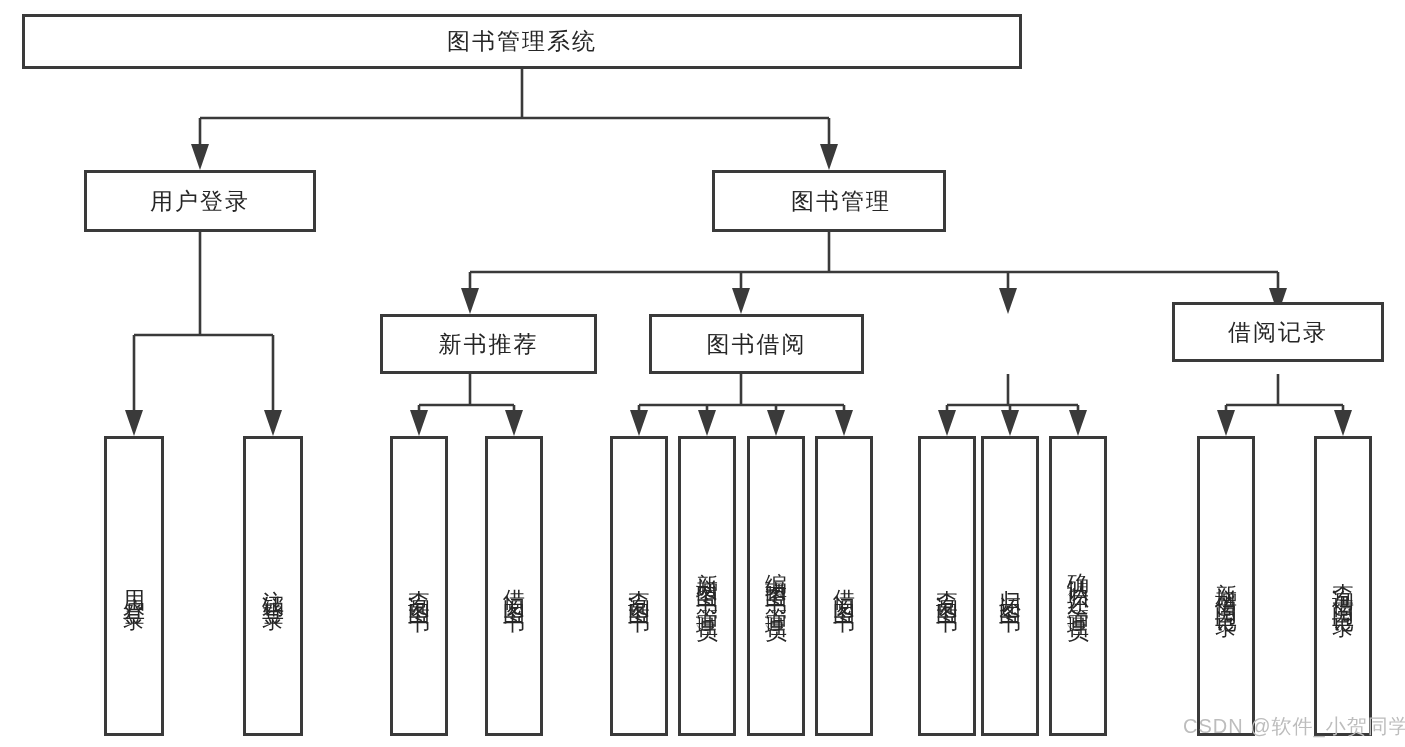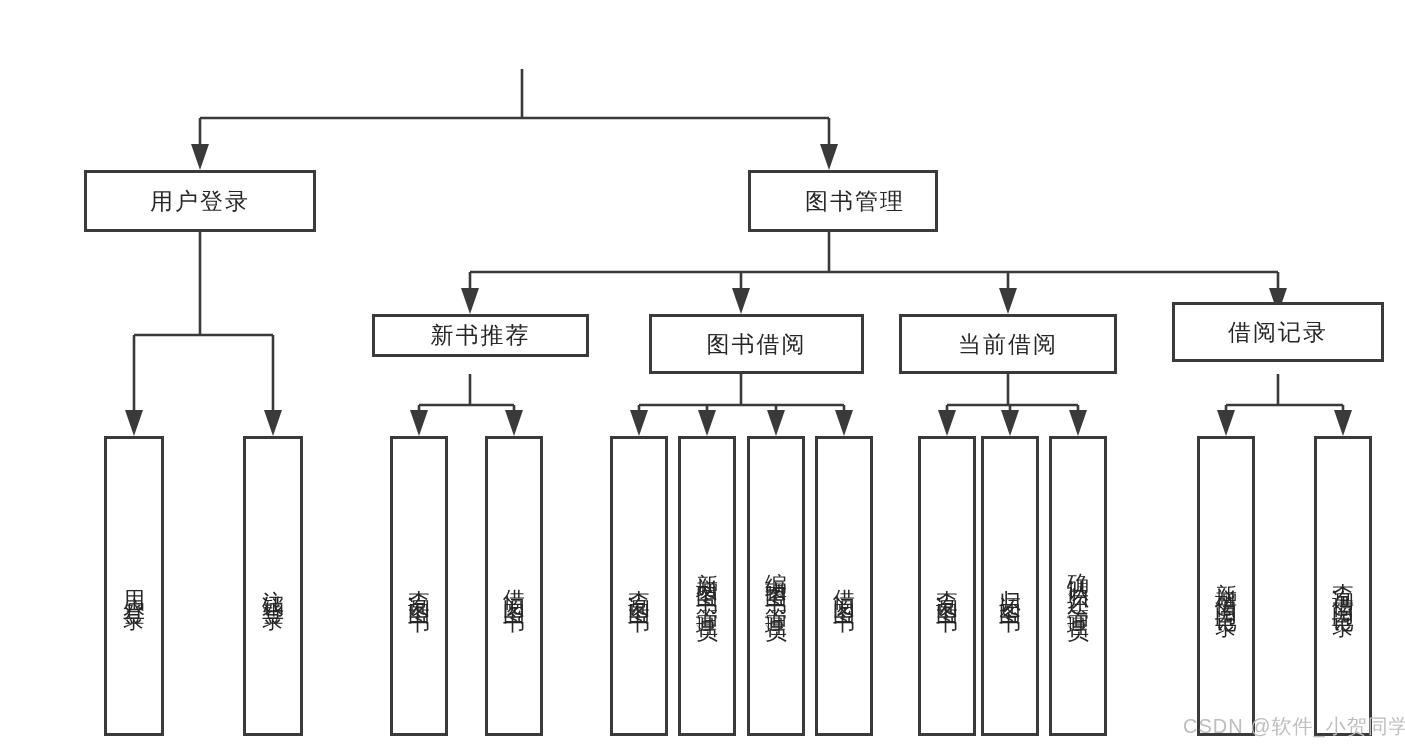--- a/index.html
+++ b/index.html
@@ -109,27 +109,27 @@
     <polygon points="1069,410 1087,410 1078,436"></polygon>
 
     <path d="M1278 374 V405"></path>
     <path d="M1226 405 H1343"></path>
     <path d="M1226 405 V412"></path>
     <path d="M1343 405 V412"></path>
     <polygon points="1217,410 1235,410 1226,436"></polygon>
     <polygon points="1334,410 1352,410 1343,436"></polygon>
   </svg>
 
+  <div class="box" style="left:22px;top:14px;width:1000px;height:55px;">图书管理系统</div>
 
   <div class="box" style="left:84px;top:170px;width:232px;height:62px;">用户登录</div>
-  <div class="box" style="left:748px;top:170px;width:190px;height:62px;padding-left:24px;">图书管理</div>
+  <div class="box" style="left:712px;top:170px;width:234px;height:62px;padding-left:24px;">图书管理</div>
 
-  <div class="box" style="left:372px;top:314px;width:217px;height:43px;">新书推荐</div>
+  <div class="box" style="left:380px;top:314px;width:217px;height:60px;">新书推荐</div>
   <div class="box" style="left:634px;top:314px;width:215px;height:60px;margin-left:15px;">图书借阅</div>
-  <div class="box" style="left:899px;top:314px;width:218px;height:60px;">当前借阅</div>
   <div class="box" style="left:1172px;top:302px;width:212px;height:60px;">借阅记录</div>
 
   <div class="box leaf" style="left:104px;top:436px;width:60px;height:300px;">
     <span class="vtext">用户登录</span>
   </div>
   <div class="box leaf" style="left:243px;top:436px;width:60px;height:300px;">
     <span class="vtext">注销登录</span>
   </div>
 
   <div class="box leaf" style="left:390px;top:436px;width:58px;height:300px;">

